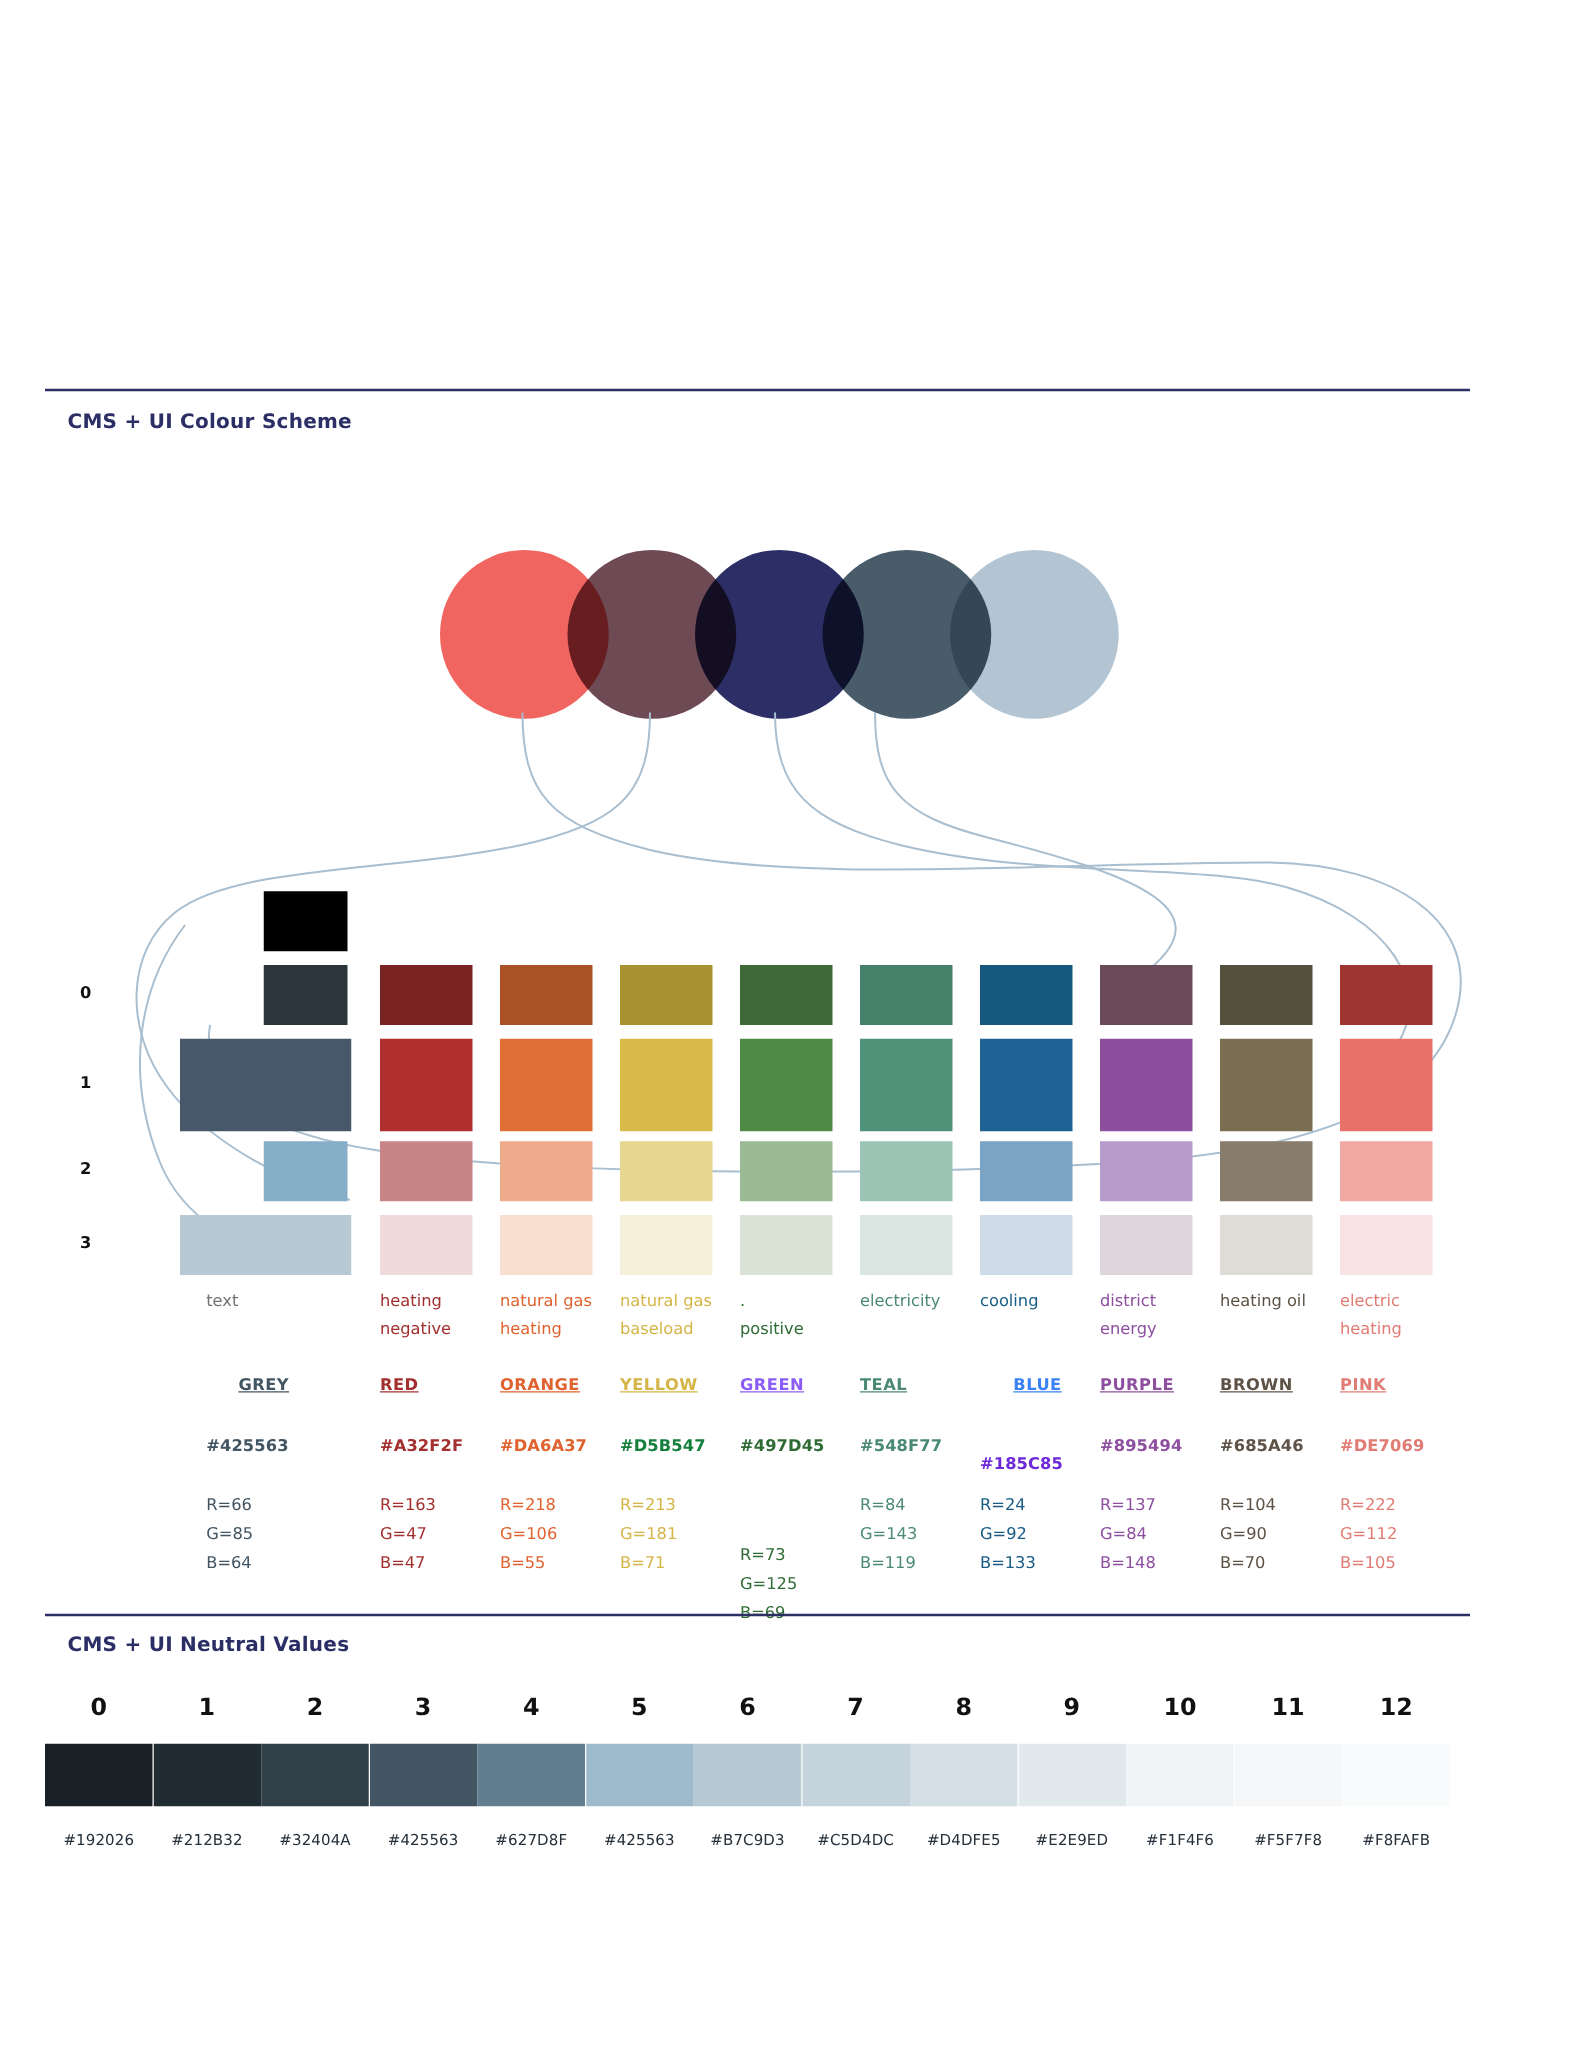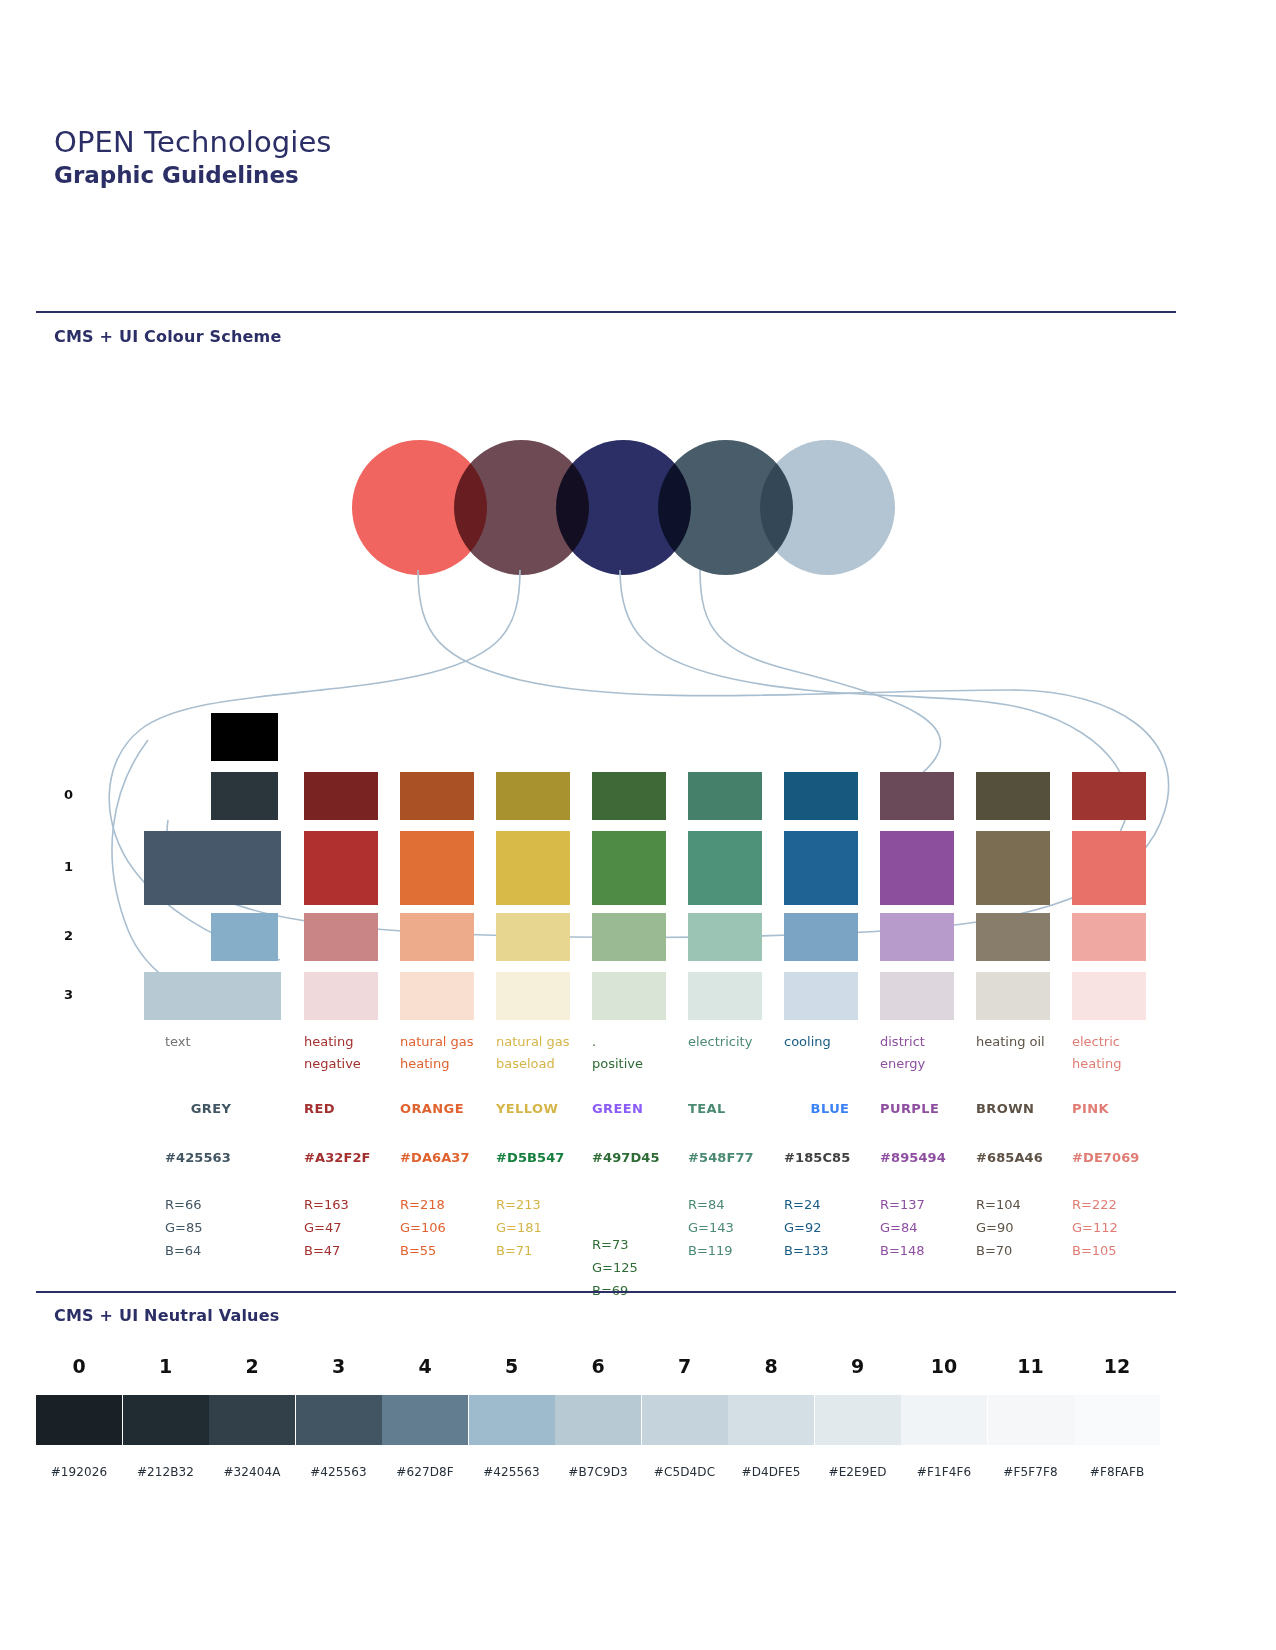--- a/index.html
+++ b/index.html
@@ -106,20 +106,21 @@
   .col-label-block {
     position: absolute;
     font-size: 13px;
     line-height: 1.72;
   }
   .col-name {
     position: absolute;
     font-size: 13px;
     font-weight: 700;
     letter-spacing: 0.4px;
+    text-decoration: underline;
   }
   .col-hex {
     position: absolute;
     font-size: 13px;
     font-weight: 700;
     letter-spacing: 0.1px;
   }
   .col-rgb {
     position: absolute;
     font-size: 13px;
@@ -154,24 +155,20 @@
     color: #26303a;
     margin-top: 20px;
     letter-spacing: 0.1px;
   }
 </style>
 </head>
 <body>
 
 <div class="page">
 
-  <div class="masthead">
-    <div class="brand-title">OPEN Technologies</div>
-    <div class="brand-sub">Graphic Guidelines</div>
-  </div>
 
   <div class="rule" style="top:311px"></div>
   <div class="section-head" style="top:327px">CMS + UI Colour Scheme</div>
 
   <div class="circles" id="circles">
       <div class="circle" style="left: 0px; background: rgb(240, 101, 95);"></div>
       <div class="circle" style="left: 102px; background: rgb(110, 74, 85);"></div>
       <div class="circle" style="left: 204px; background: rgb(43, 47, 102);"></div>
       <div class="circle" style="left: 306px; background: rgb(72, 92, 105);"></div>
       <div class="circle" style="left: 408px; background: rgb(179, 197, 210);"></div>
@@ -285,21 +282,21 @@
       </div>
       <div class="swatch" style="left: 748px; top: 59px; width: 74px; height: 48px; background: rgb(23, 88, 126);"></div>
       <div class="swatch" style="left: 748px; top: 118px; width: 74px; height: 74px; background: rgb(31, 99, 149);"></div>
       <div class="swatch" style="left: 748px; top: 200px; width: 74px; height: 48px; background: rgb(123, 163, 195);"></div>
       <div class="swatch" style="left: 748px; top: 259px; width: 74px; height: 48px; background: rgb(207, 220, 232);"></div>
       <div class="col-label-block" style="left: 748px; top: 318px; width: 92px; color: rgb(24, 92, 133);">
         <div style="min-height: 22px;">cooling</div>
         <div style="min-height: 22px;"></div>
       </div>
       <div class="col-name" style="left: 748px; top: 388px; width: 92px; color: #3b82f6; text-align: center;">BLUE</div>
-      <div class="col-hex" style="left: 748px; top: 437px; width: 100px; color: #404040;">#185C85</div>
+      <div class="col-hex" style="left: 748px; top: 451px; width: 100px; color: #6d28d9;">#185C85</div>
       <div class="col-rgb" style="left: 748px; top: 480px; width: 92px; color: rgb(24, 92, 133);">
         <div>R=24</div>
         <div>G=92</div>
         <div>B=133</div>
       </div>
       <div class="swatch" style="left: 844px; top: 59px; width: 74px; height: 48px; background: rgb(106, 74, 88);"></div>
       <div class="swatch" style="left: 844px; top: 118px; width: 74px; height: 74px; background: rgb(140, 79, 158);"></div>
       <div class="swatch" style="left: 844px; top: 200px; width: 74px; height: 48px; background: rgb(182, 155, 203);"></div>
       <div class="swatch" style="left: 844px; top: 259px; width: 74px; height: 48px; background: rgb(221, 214, 221);"></div>
       <div class="col-label-block" style="left: 844px; top: 318px; width: 92px; color: rgb(142, 79, 160);">

